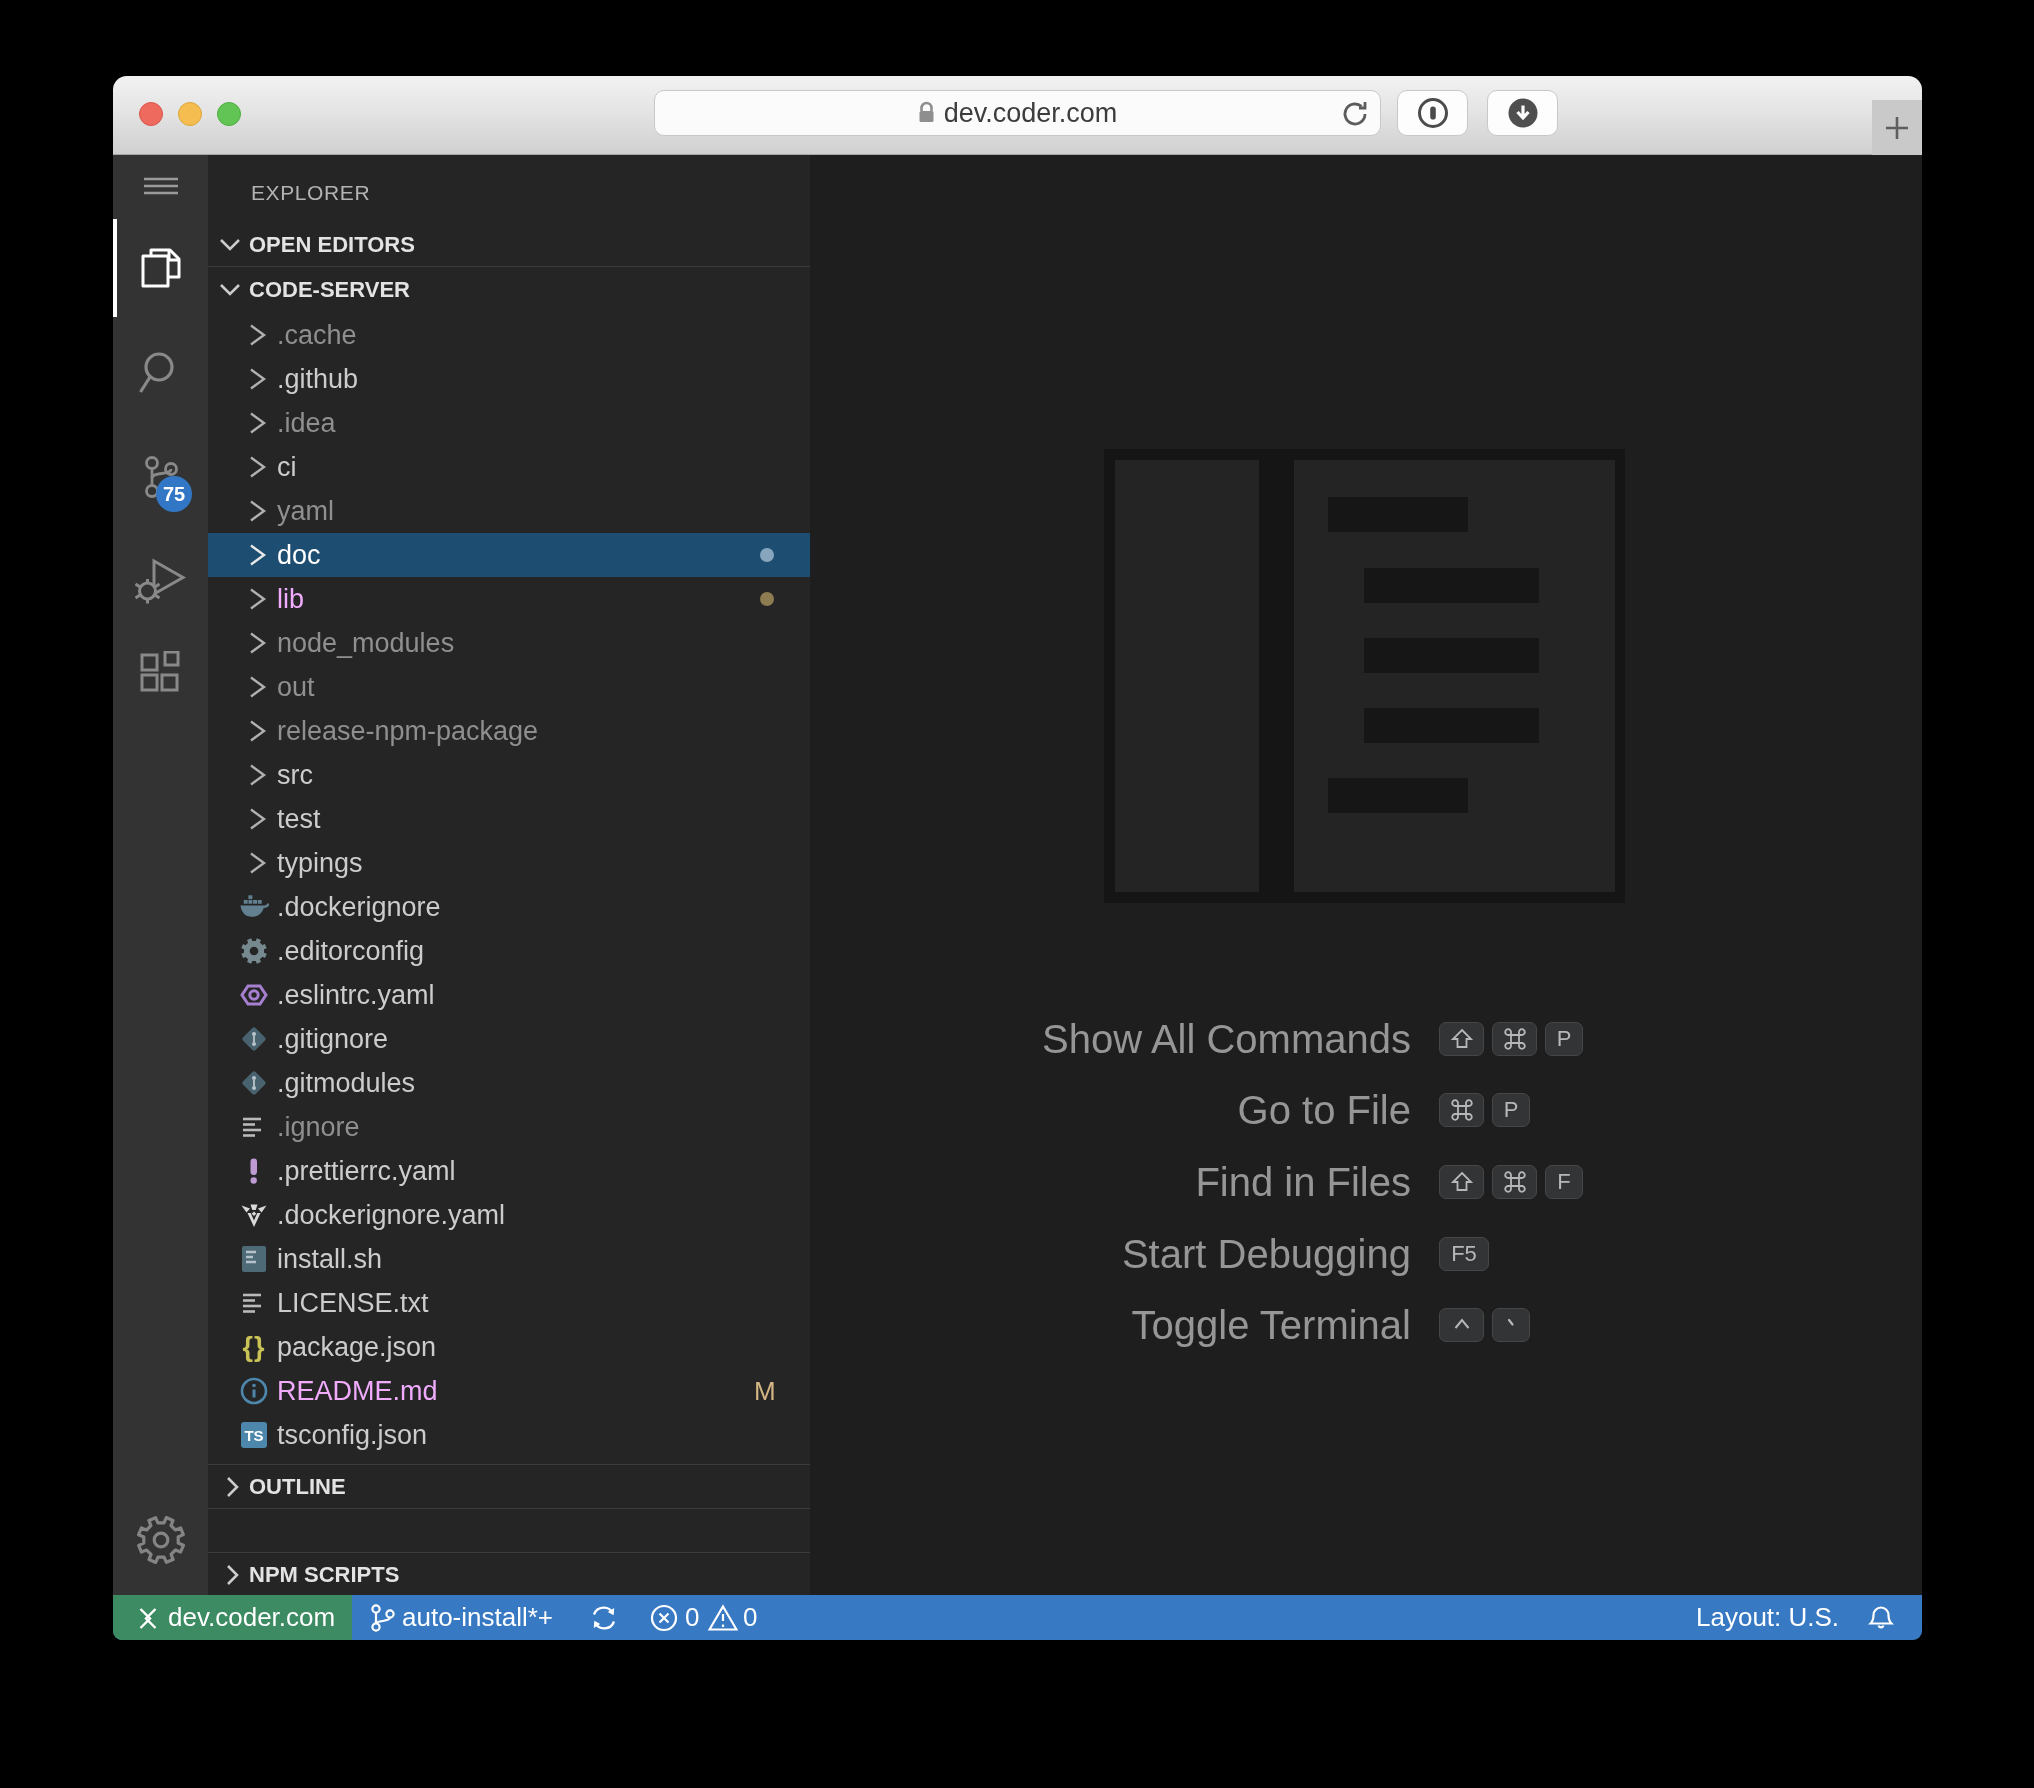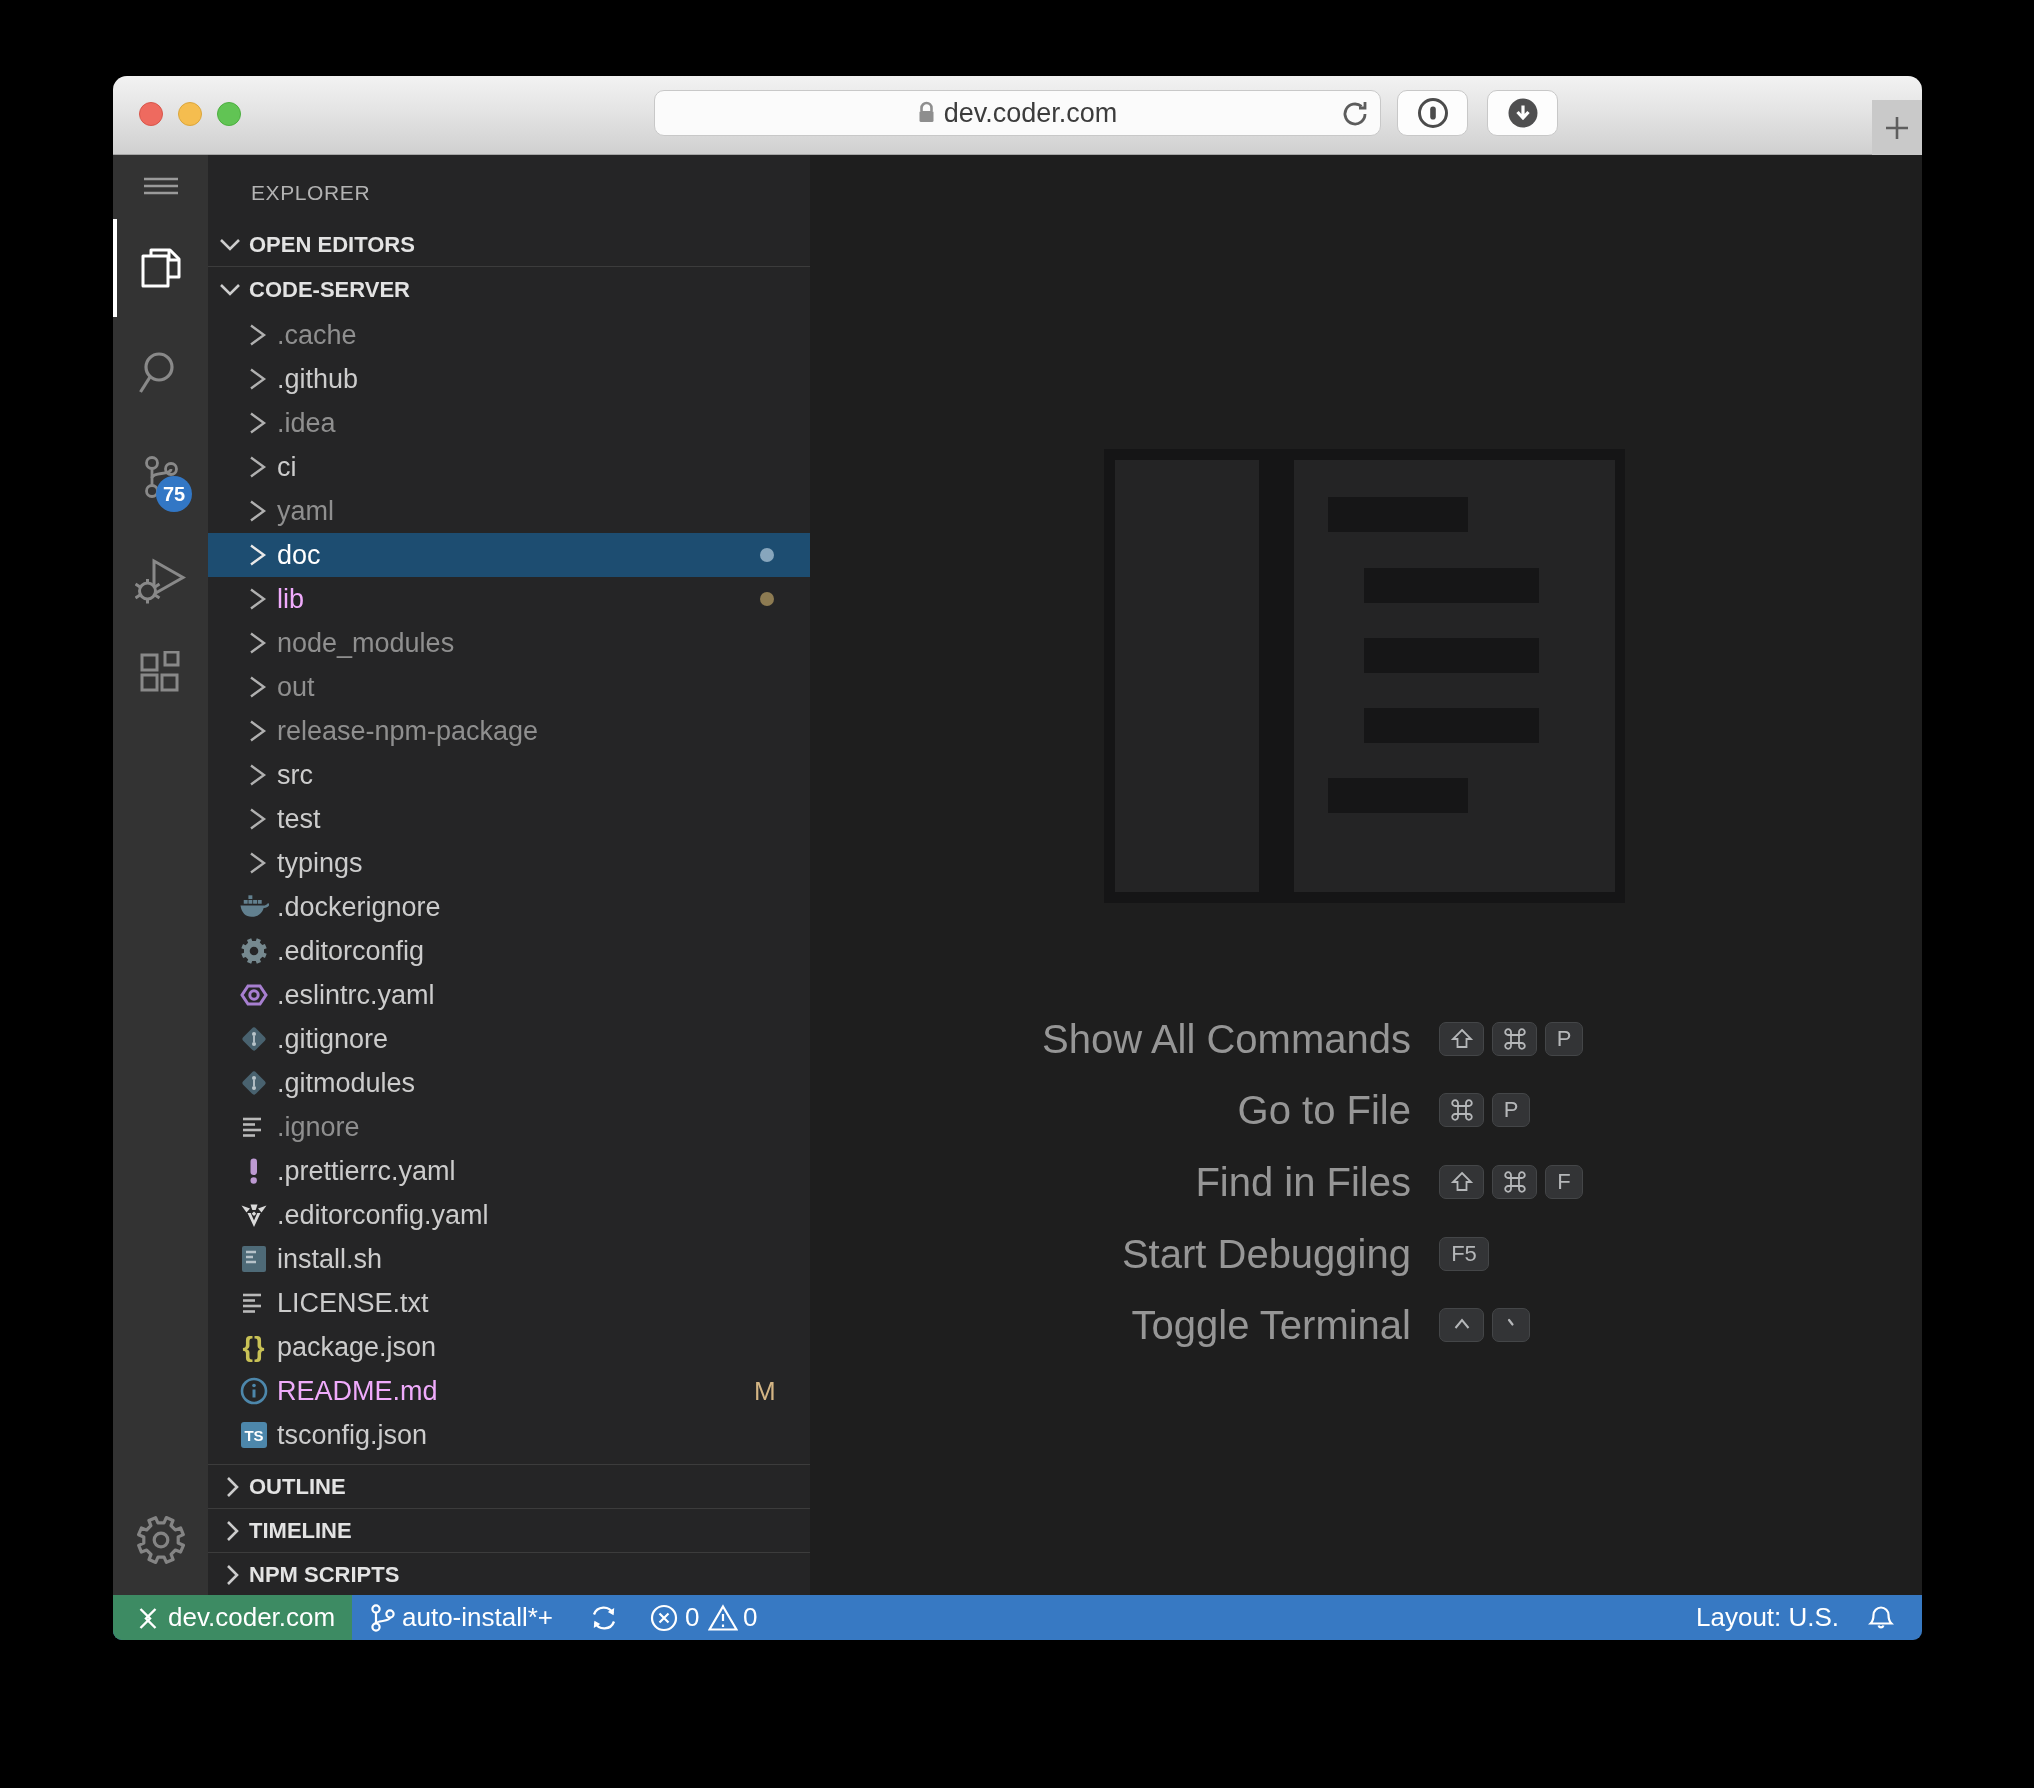--- a/index.html
+++ b/index.html
@@ -357,21 +357,21 @@
             <svg width="28" height="28" viewBox="0 0 28 28">
               <g fill="#dadada">
                 <path d="M1.5 4.5 L10 7.5 L6.5 11.5 Z"></path>
                 <path d="M26.5 4.5 L18 7.5 L21.5 11.5 Z"></path>
                 <path d="M10.5 3.5 h7 l-1.8 5.5 h-3.4 Z"></path>
                 <path d="M7.5 12 L14 26 L20.5 12 L17.3 12 L14 19.5 L10.7 12 Z"></path>
                 <path d="M14 10.5 l2.3 2.3 -2.3 2.3 -2.3 -2.3 Z"></path>
               </g>
             </svg>
           </div>
-          <div class="name" style="">.editorconfig.yaml</div>
+          <div class="name" style="">.dockerignore.yaml</div>
         </div>
       <div class="row" style="top:1082px;">
           <div class="ficon">
             <svg width="28" height="28" viewBox="0 0 28 28">
               <rect x="2" y="1" width="24" height="26" rx="2" fill="#4e6a77"></rect>
               <path d="M6 7 h10 M6 12 h7 M6 17 h10" stroke="#b6c2c9" stroke-width="2.4"></path>
             </svg>
           </div>
           <div class="name" style="">install.sh</div>
         </div>
@@ -417,26 +417,20 @@
     </div>
 
     <div class="sep" style="top:1309px;"></div>
     <div class="sechdr" style="top:1310px;">
       <svg width="26" height="26" viewBox="0 0 26 26" style="position:absolute;left:12px;top:9px;">
           <path d="M8 4 l9 9 -9 9" fill="none" stroke="#cccccc" stroke-width="2.6"></path>
         </svg>
       <div style="position:absolute;left:41px;">OUTLINE</div>
     </div>
     <div class="sep" style="top:1353px;"></div>
-    <div class="sechdr" style="top:1354px;">
-      <svg width="26" height="26" viewBox="0 0 26 26" style="position:absolute;left:12px;top:9px;">
-          <path d="M8 4 l9 9 -9 9" fill="none" stroke="#cccccc" stroke-width="2.6"></path>
-        </svg>
-      <div style="position:absolute;left:41px;">TIMELINE</div>
-    </div>
     <div class="sep" style="top:1397px;"></div>
     <div class="sechdr" style="top:1398px;">
       <svg width="26" height="26" viewBox="0 0 26 26" style="position:absolute;left:12px;top:9px;">
           <path d="M8 4 l9 9 -9 9" fill="none" stroke="#cccccc" stroke-width="2.6"></path>
         </svg>
       <div style="position:absolute;left:41px;">NPM SCRIPTS</div>
     </div>
   </div>
 
   <div id="editor">

